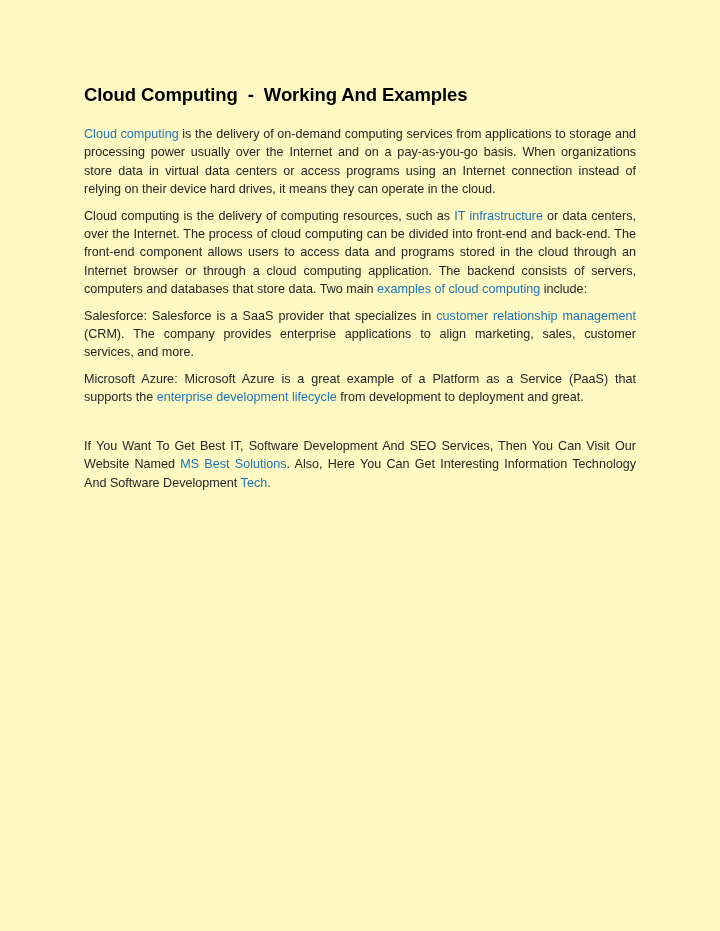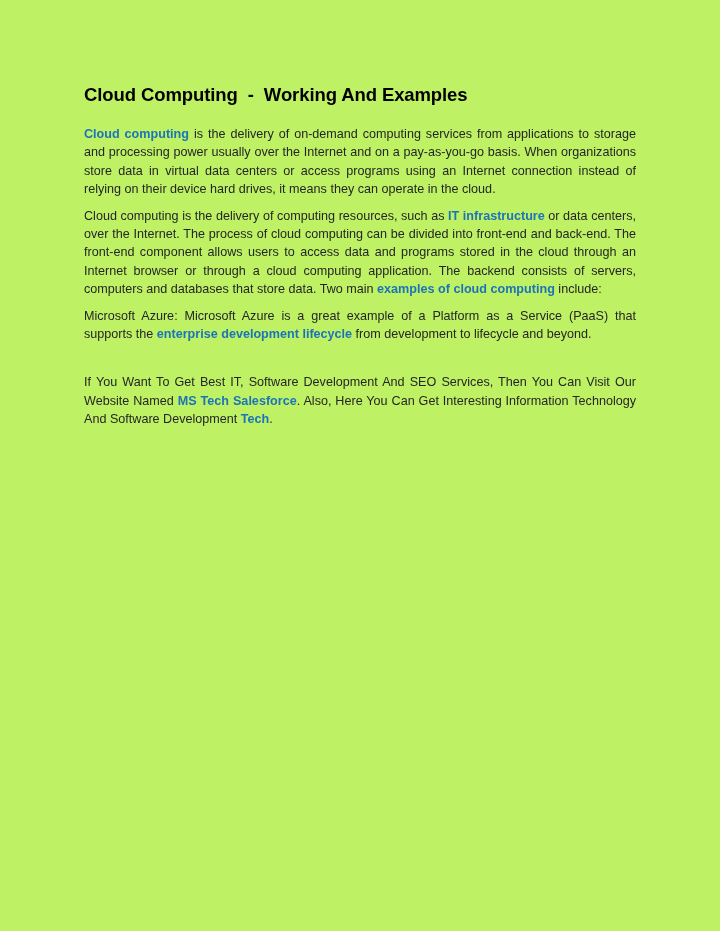--- a/index.html
+++ b/index.html
@@ -11,21 +11,21 @@
     width: 720px;
     height: 931px;
     font-family: "Liberation Sans", sans-serif;
     color: #252525;
     overflow: hidden;
   }
   .page {
     position: relative;
     width: 720px;
     height: 931px;
-    background: #bef264;
+    background: #fef9c3;
   }
   .content {
     position: absolute;
     left: 84px;
     top: 84px;
     width: 552px;
   }
   .doc-title {
     font-size: 18.5px;
     font-weight: bold;
@@ -42,39 +42,40 @@
     text-justify: inter-word;
     margin: 0 0 8px 0;
     color: #252525;
     word-spacing: 0px;
   }
   .para:last-of-type {
     margin-bottom: 0;
   }
   .hl {
     color: #1D73B9;
-    font-weight: bold;
+    font-weight: normal;
   }
   .gap-block {
     height: 22px;
   }
 </style>
 </head>
 <body>
 
 <div class="page">
   <div class="content">
 
     <h1 class="doc-title">Cloud Computing  -  Working And Examples</h1>
 
     <p class="para"><span class="hl">Cloud computing</span><span> is the delivery of on-demand computing services from applications to storage and processing power usually over the Internet and on a pay-as-you-go basis. When organizations store data in virtual data centers or access programs using an Internet connection instead of relying on their device hard drives, it means they can operate in the cloud.</span></p>
 
     <p class="para"><span>Cloud computing is the delivery of computing resources, such as </span><span class="hl">IT infrastructure</span><span> or data centers, over the Internet. The process of cloud computing can be divided into front-end and back-end. The front-end component allows users to access data and programs stored in the cloud through an Internet browser or through a cloud computing application. The backend consists of servers, computers and databases that store data. Two main </span><span class="hl">examples of cloud computing</span><span> include:</span></p>
 
+    <p class="para"><span>Salesforce: Salesforce is a SaaS provider that specializes in </span><span class="hl">customer relationship management</span><span> (CRM). The company provides enterprise applications to align marketing, sales, customer services, and more.</span></p>
 
-    <p class="para"><span>Microsoft Azure: Microsoft Azure is a great example of a Platform as a Service (PaaS) that supports the </span><span class="hl">enterprise development lifecycle</span><span> from development to lifecycle and beyond.</span></p>
+    <p class="para"><span>Microsoft Azure: Microsoft Azure is a great example of a Platform as a Service (PaaS) that supports the </span><span class="hl">enterprise development lifecycle</span><span> from development to deployment and great.</span></p>
 
     <div class="gap-block"></div>
 
-    <p class="para"><span>If You Want To Get Best IT, Software Development And SEO Services, Then You Can Visit Our Website Named </span><span class="hl">MS Tech Salesforce</span><span>. Also, Here You Can Get Interesting Information Technology And Software Development </span><span class="hl">Tech</span><span>.</span></p>
+    <p class="para"><span>If You Want To Get Best IT, Software Development And SEO Services, Then You Can Visit Our Website Named </span><span class="hl">MS Best Solutions</span><span>. Also, Here You Can Get Interesting Information Technology And Software Development </span><span class="hl">Tech</span><span>.</span></p>
 
   </div>
 </div>
 
 </body></html>

